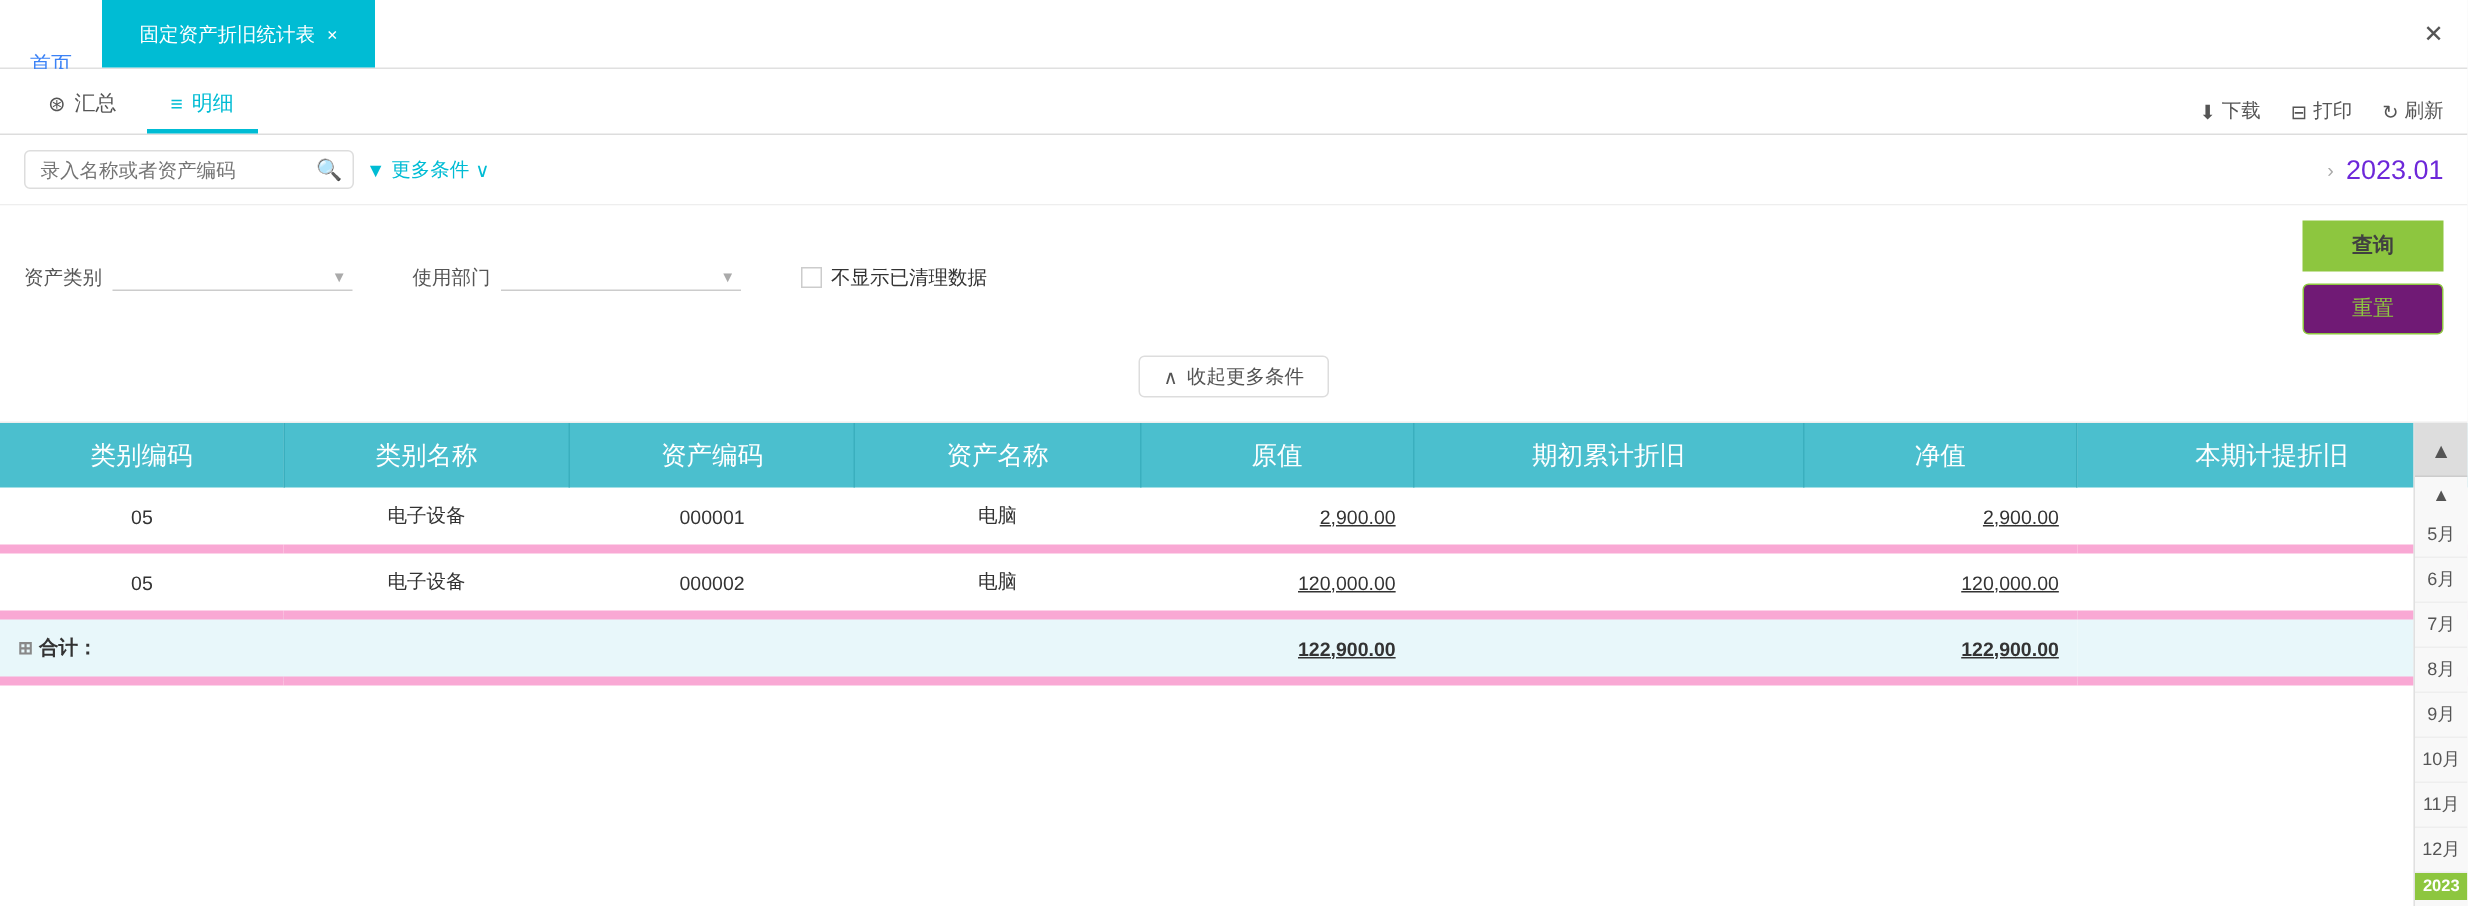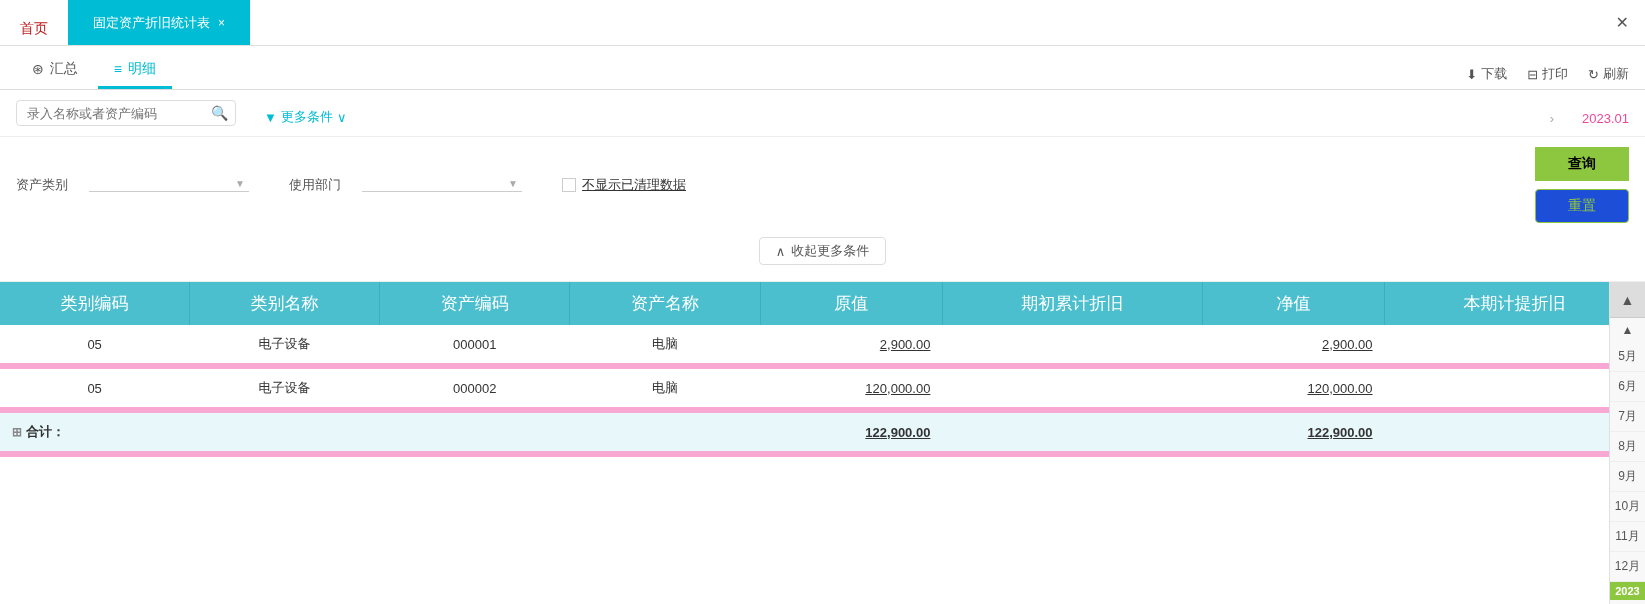--- a/index.html
+++ b/index.html
@@ -5,21 +5,21 @@
     * { box-sizing: border-box; margin: 0; padding: 0; }
     body { font-family: "Microsoft YaHei", "PingFang SC", sans-serif; font-size: 13px; background: #f5f5f5; color: #333; width: 1645px; height: 604px; overflow: hidden; display: flex; flex-direction: column; }
 
     
     .nav-bar {
       display: flex; align-items: center; background: #fff;
       border-bottom: 1px solid #e0e0e0; height: 46px; padding: 0 0 0 0;
       position: relative;
     }
     .nav-home {
-      padding: 0 20px; font-size: 14px; color: #b91c1c; cursor: pointer; height: 100%; display: flex; align-items: flex-start; margin-top: 40px;
+      padding: 0 20px; font-size: 14px; color: #3b82f6; cursor: pointer; height: 100%; display: flex; align-items: center; margin-top: 40px;
     }
     .nav-tab {
       display: flex; align-items: center; background: #00bcd4; color: #fff;
       height: 100%; padding: 0 25px; font-size: 13px; cursor: pointer; gap: 8px;
     }
     .nav-tab .close-icon { font-size: 12px; cursor: pointer; }
     .nav-close-btn {
       margin-left: auto; margin-right: 16px; font-size: 16px; cursor: pointer; color: #555;
     }
 
@@ -36,54 +36,54 @@
     .sub-tab.active { border-bottom: 3px solid #00bcd4; color: #00bcd4; }
     .sub-tab-icon { font-size: 14px; }
     .toolbar-right {
       margin-left: auto; display: flex; align-items: center; gap: 20px;
       font-size: 13px; color: #555; padding-bottom: 6px;
     }
     .toolbar-btn { display: flex; align-items: center; gap: 4px; cursor: pointer; }
 
     
     .search-bar {
-      background: #fff; padding: 10px 16px; display: flex; align-items: flex-end;
-      border-bottom: 1px solid #eee; gap: 28px;
+      background: #fff; padding: 10px 16px; display: flex; align-items: center;
+      border-bottom: 1px solid #eee; gap: 8px;
     }
     .search-input-wrap {
       display: flex; align-items: center; border: 1px solid #ddd; border-radius: 4px;
       padding: 4px 10px; width: 220px; gap: 8px; background: #fff;
     }
     .search-input { border: none; outline: none; font-size: 13px; color: #999; width: 180px; }
     .search-icon { color: #999; font-size: 14px; }
     .filter-btn { display: flex; align-items: center; gap: 4px; color: #00bcd4; cursor: pointer; font-size: 13px; }
     .expand-arrow { margin-left: auto; display: flex; align-items: center; }
-    .date-label { color: #ec4899; font-size: 13px; }
+    .date-label { color: #6d28d9; font-size: 18px; }
 
     
     .filter-area {
       background: #fff; padding: 10px 16px 10px; border-bottom: 1px solid #eee;
       display: flex; flex-direction: column; gap: 8px;
     }
     .filter-row { display: flex; align-items: center; gap: 40px; }
-    .filter-field { display: flex; align-items: flex-start; gap: 21px; }
+    .filter-field { display: flex; align-items: flex-end; gap: 7px; }
     .filter-label { color: #555; font-size: 13px; white-space: nowrap; }
     .filter-select-wrap {
       width: 160px; border-bottom: 1px solid #ccc; display: flex; align-items: center;
       justify-content: space-between; padding: 2px 4px; cursor: pointer;
     }
     .select-arrow { color: #aaa; font-size: 10px; }
-    .checkbox-field { display: flex; align-items: center; gap: 6px; text-decoration: underline; }
+    .checkbox-field { display: flex; align-items: center; gap: 6px; }
     .checkbox { width: 14px; height: 14px; border: 1px solid #ccc; display: inline-block; cursor: pointer; }
     .btn-query {
-      background: #8dc63f; color: #000000; border: none; padding: 8px 32px;
+      background: #8dc63f; color: #404040; border: none; padding: 8px 32px;
       border-radius: 0; cursor: pointer; font-size: 14px; font-weight: bold;
     }
     .btn-reset {
-      background: #1d4ed8; color: #8dc63f; border: 1px solid #8dc63f; padding: 7px 32px;
+      background: #701a75; color: #8dc63f; border: 1px solid #8dc63f; padding: 7px 32px;
       border-radius: 4px; cursor: pointer; font-size: 14px;
     }
     .btn-area { display: flex; flex-direction: column; gap: 8px; margin-left: auto; }
     .collapse-row { display: flex; justify-content: center; padding: 6px 0; }
     .collapse-btn {
       display: flex; align-items: center; gap: 6px; color: #555; font-size: 13px;
       background: #fff; border: 1px solid #ddd; border-radius: 4px; padding: 4px 16px; cursor: pointer;
     }
 
     

